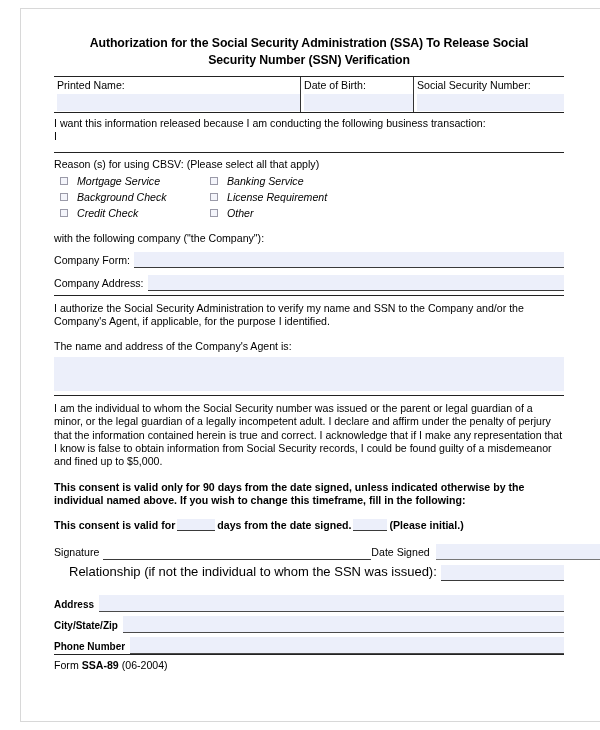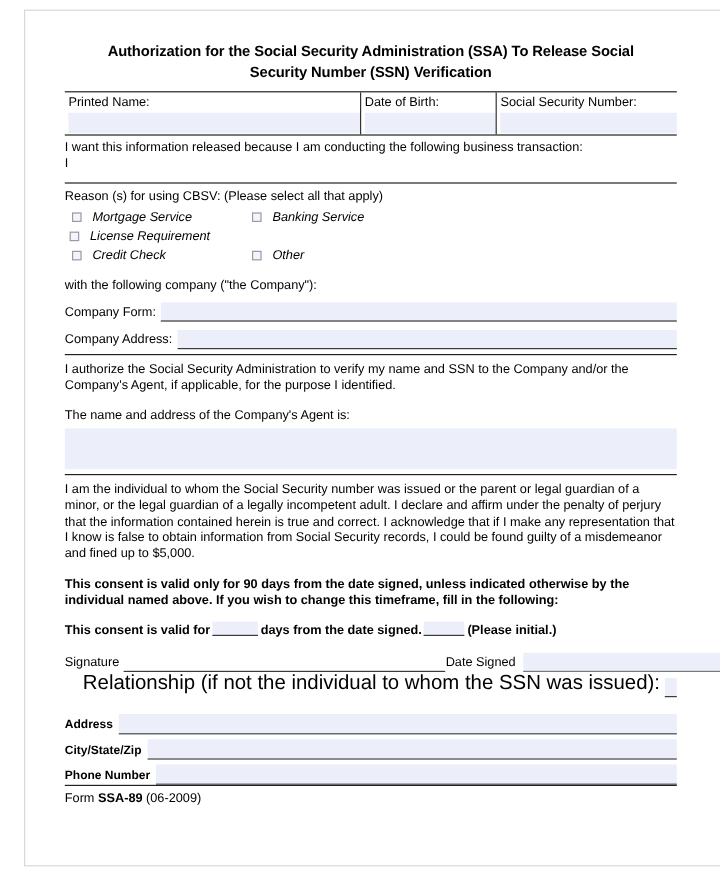--- a/index.html
+++ b/index.html
@@ -206,21 +206,21 @@
     margin-left: 6px;
     flex: 0 0 auto;
   }
 
   .relrow {
     display: flex;
     align-items: flex-end;
     height: 21px;
     padding-left: 5px;
   }
-  .rel-label { font-size: 17px; flex: 0 0 auto; padding-bottom: 2px; padding-left: 10px; }
+  .rel-label { font-size: 13px; flex: 0 0 auto; padding-bottom: 2px; padding-left: 10px; }
   .rel-fill {
     flex: 1 1 auto;
     height: 15px;
     background: #eceffa;
     border-bottom: 1.3px solid #3a3a3a;
     margin-left: 4px;
   }
 
   
   .crow {
@@ -284,20 +284,24 @@
         <div class="cbitem col1">
           <span class="cbbox"></span>
           <span class="cblabel">Mortgage Service</span>
         </div>
         <div class="cbitem col2">
           <span class="cbbox"></span>
           <span class="cblabel">Banking Service</span>
         </div>
       </div>
       <div class="cbrow">
+        <div class="cbitem col1">
+          <span class="cbbox"></span>
+          <span class="cblabel">Background Check</span>
+        </div>
         <div class="cbitem col2">
           <span class="cbbox"></span>
           <span class="cblabel">License Requirement</span>
         </div>
       </div>
       <div class="cbrow">
         <div class="cbitem col1">
           <span class="cbbox"></span>
           <span class="cblabel">Credit Check</span>
         </div>
@@ -367,17 +371,17 @@
     </div>
     <div class="crow">
       <span class="clabel">Phone Number</span>
       <span class="cfill"></span>
     </div>
     <div class="rule"></div>
 
     <div class="formno">
       <span>Form</span>
       <span class="bold">SSA-89</span>
-      <span>(06-2009)</span>
+      <span>(06-2004)</span>
     </div>
 
   </div>
 </div>
 
 </body></html>

